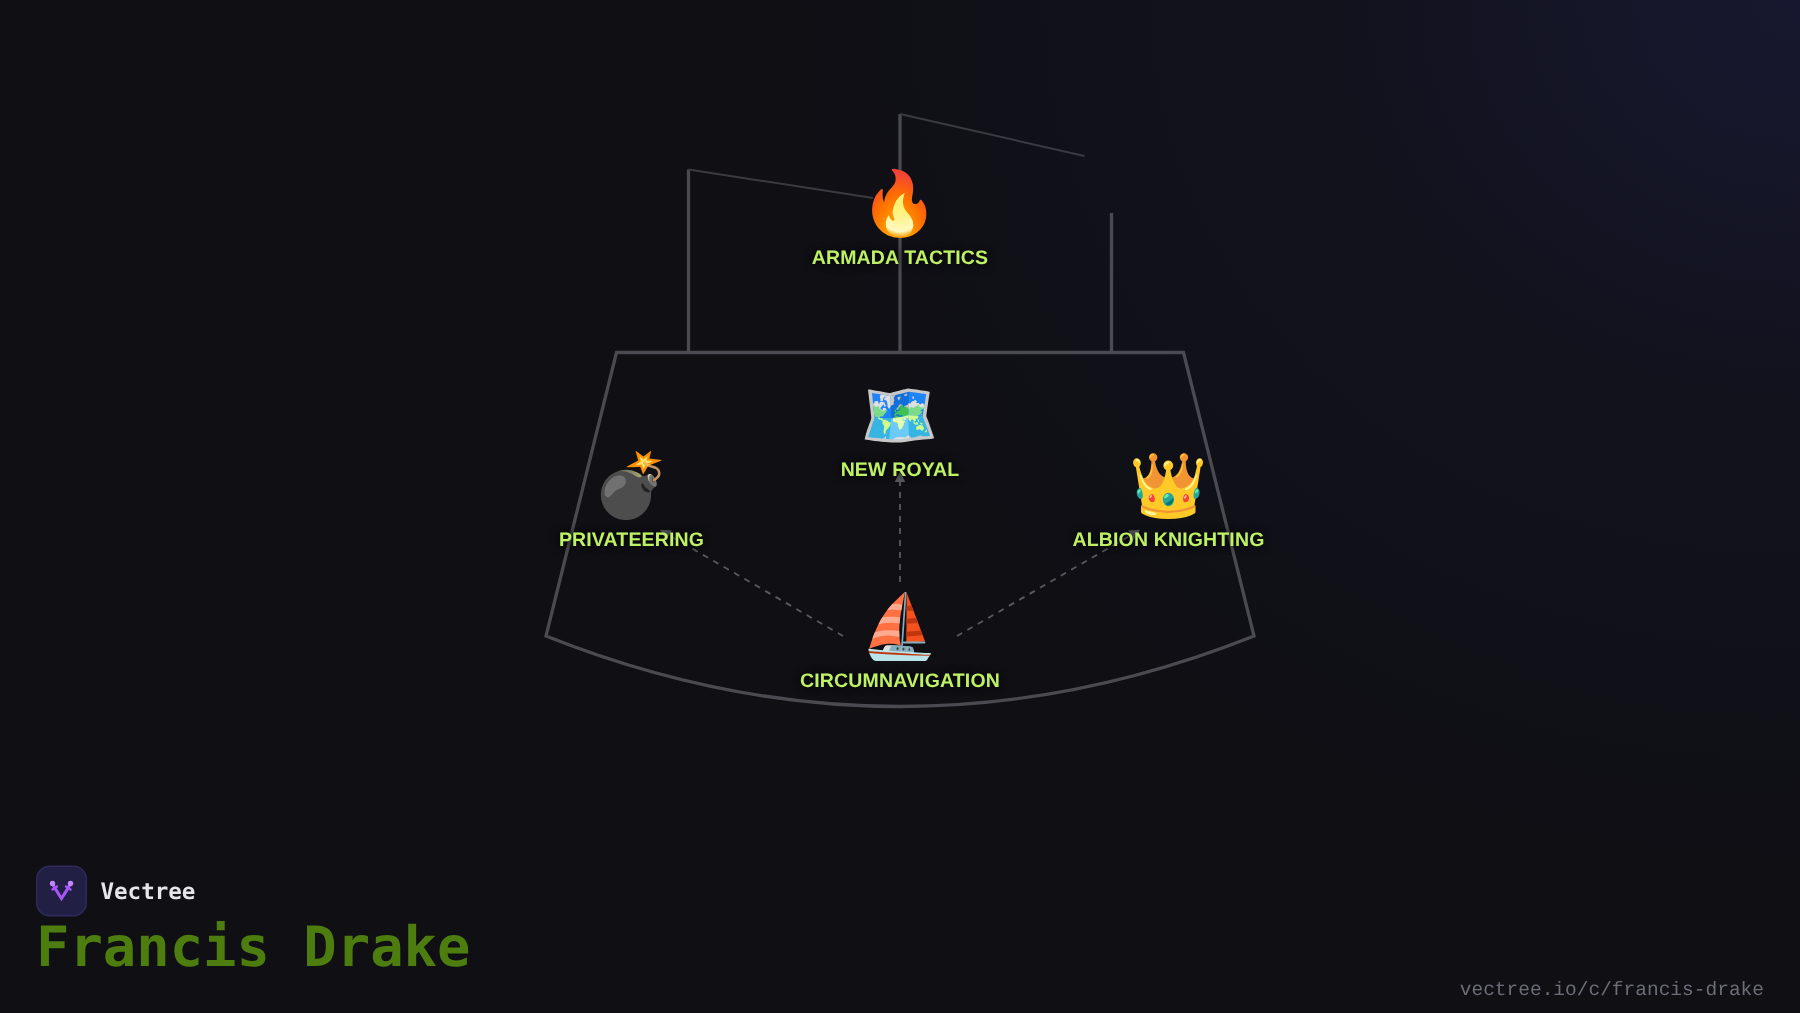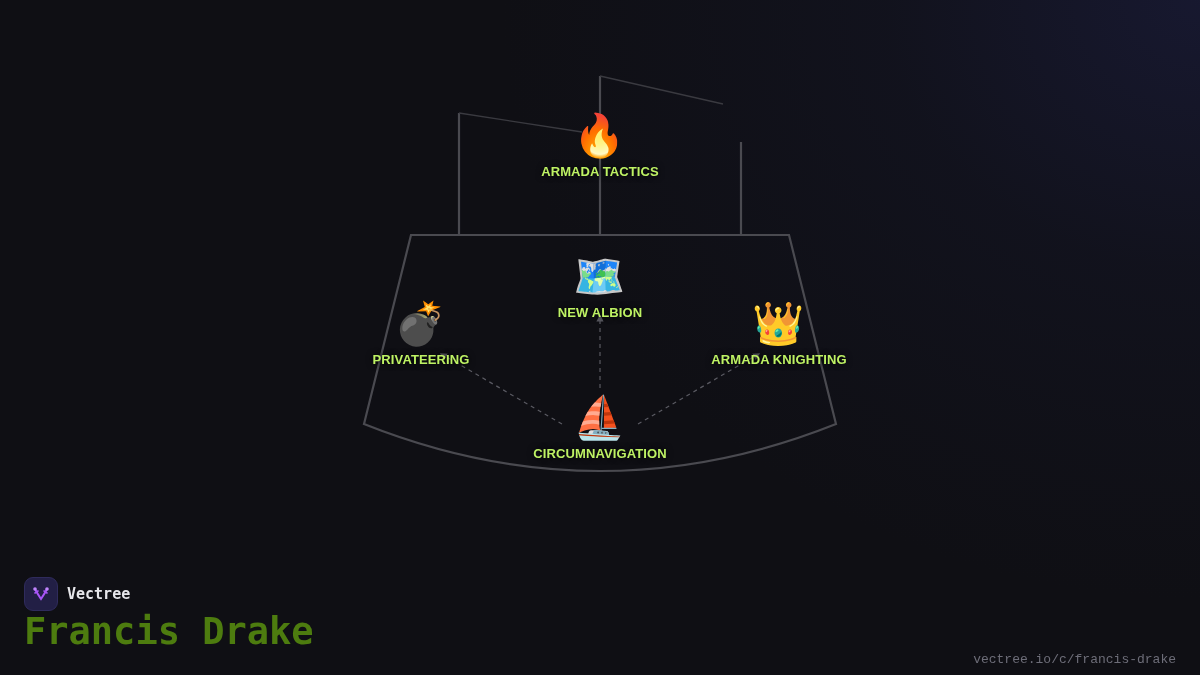--- a/index.html
+++ b/index.html
@@ -83,31 +83,31 @@
   </g>
 </svg>
 
 <div class="node" style="left:600px; top:112px;">
   <span class="emoji">🔥</span>
   <span class="label">ARMADA TACTICS</span>
 </div>
 
 <div class="node" style="left:600px; top:253px;">
   <span class="emoji">🗺️</span>
-  <span class="label">NEW ALBION</span>
+  <span class="label">NEW ROYAL</span>
 </div>
 
 <div class="node" style="left:421px; top:300px;">
   <span class="emoji">💣</span>
   <span class="label">PRIVATEERING</span>
 </div>
 
 <div class="node" style="left:779px; top:300px;">
   <span class="emoji">👑</span>
-  <span class="label">ARMADA KNIGHTING</span>
+  <span class="label">ALBION KNIGHTING</span>
 </div>
 
 <div class="node" style="left:600px; top:394px;">
   <span class="emoji">⛵</span>
   <span class="label">CIRCUMNAVIGATION</span>
 </div>
 
 <div class="brand">
   <div class="brand-logo">
     <svg width="20" height="20" viewBox="0 0 20 20">

